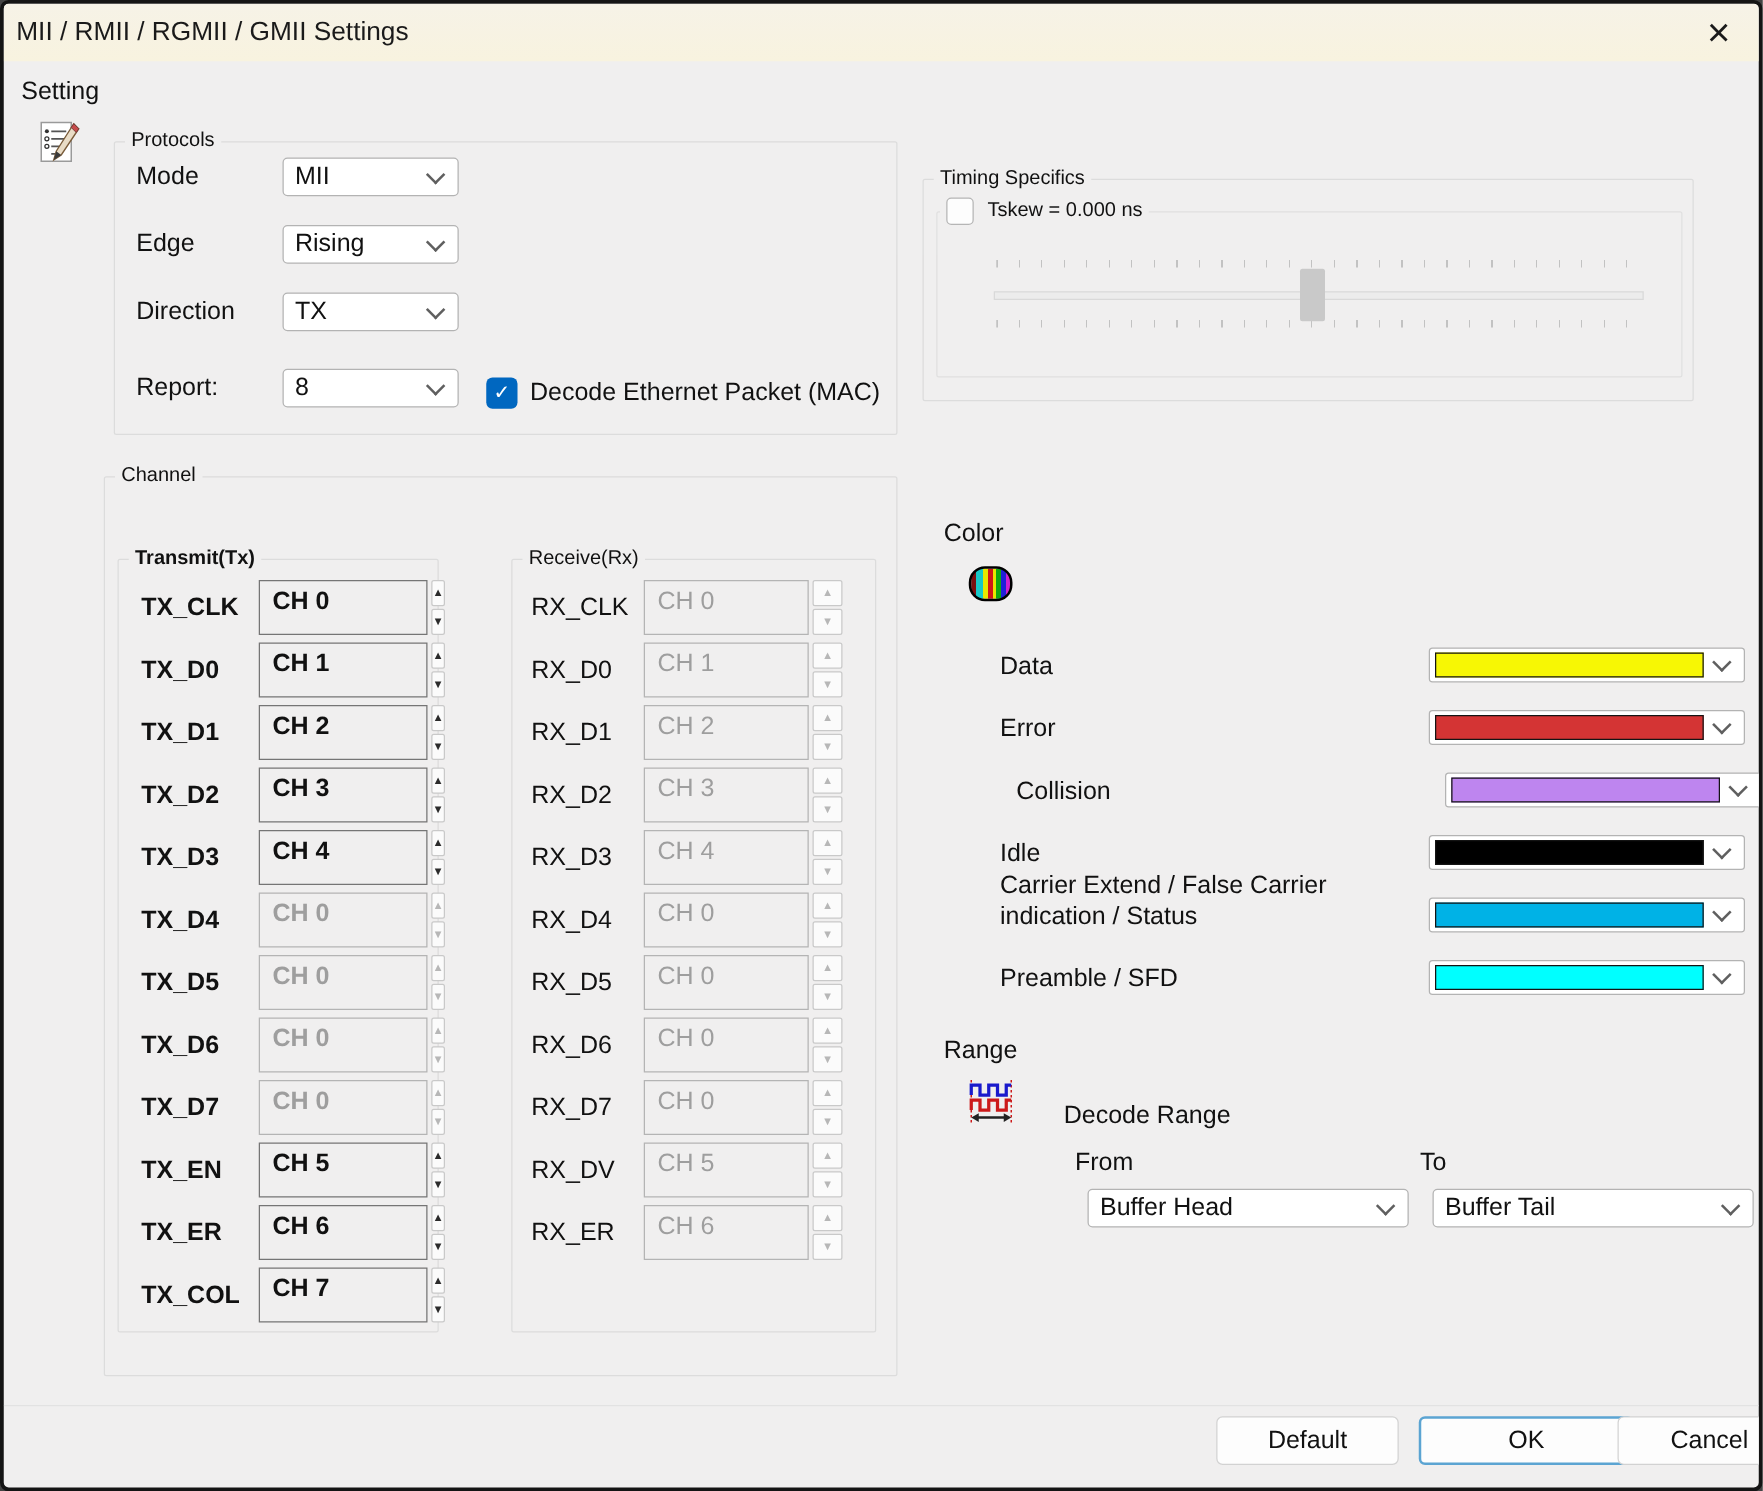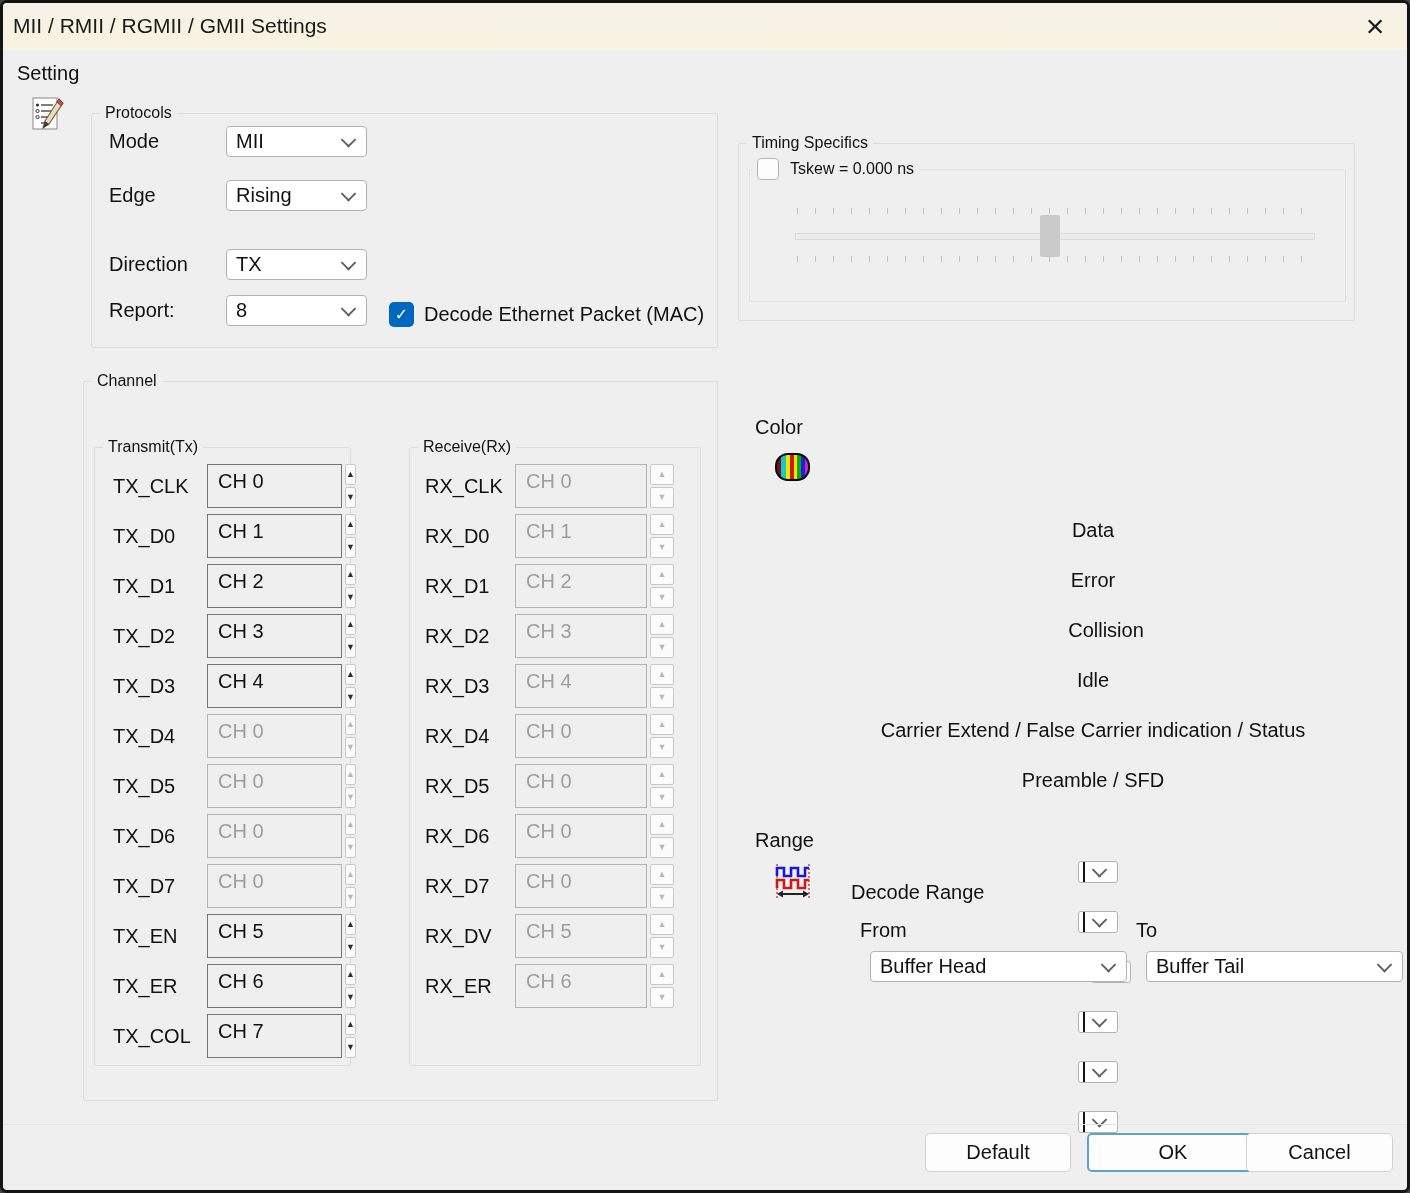--- a/index.html
+++ b/index.html
@@ -58,21 +58,21 @@
   .tskew-legend{display:flex;align-items:center;gap:11px;left:2px;}
   .slider{position:absolute;left:45px;right:30px;top:38px;height:64px;}
   .ticks{position:absolute;left:2px;right:2px;top:0;height:6px;
     background:repeating-linear-gradient(to right,#c2c2c2 0 1px,transparent 1px 18px);}
   .ticks-bottom{top:auto;bottom:10px;}
   .track{position:absolute;left:0;right:0;top:25px;height:7px;background:#ececec;border:1px solid #d9d9d9;box-sizing:border-box;}
   .thumb{position:absolute;top:7px;width:20px;height:42px;background:#c9c9c9;border-radius:2px;cursor:pointer;}
   
   .channel{left:80px;top:378px;width:635px;height:720px;}
   .subgroup{top:65px;height:619px;}
-  .tx{left:10px;width:257px;}
+  .tx{left:10px;width:257px;font-weight:bold;}
   .rx{left:325px;width:292px;}
   .ch-rows{position:absolute;inset:0;padding-top:16px;box-sizing:border-box;}
   .ch-row{display:flex;align-items:stretch;height:44px;margin-bottom:6px;}
   .ch-label{display:flex;align-items:center;font-size:20px;box-sizing:border-box;}
   .tx .ch-label{flex:0 0 112px;padding-left:18px;}
   .rx .ch-label{flex:0 0 105px;padding-left:15px;}
   .ch-field{border:1px solid #757575;background:transparent;font-size:20px;
     padding:5px 0 0 10px;box-sizing:border-box;color:#111;}
   .tx .ch-field{flex:0 0 135px;}
   .rx .ch-field{flex:0 0 132px;}
@@ -83,38 +83,38 @@
   .ch-row.disabled .ch-field{border-color:#b4b4b4;color:#9e9e9e;}
   .ch-row.disabled .tri{color:#b7b7b7;}
   
   .color-title{position:absolute;left:752px;top:413px;font-size:20px;}
   .palette-icon{
     position:absolute;left:772px;top:450px;width:35px;height:28px;border:2px solid #000;border-radius:13px;
     box-sizing:border-box;
     background:linear-gradient(to right,#7a1010 0 4px,#18c8c8 4px 9px,#e8e800 9px 13px,#d01818 13px 17px,
       #e8e800 17px 20px,#10a810 20px 24px,#2020d8 24px 28px,#d020d0 28px 35px);
   }
-  .color-row{position:absolute;left:797px;width:596px;height:28px;display:flex;align-items:center;flex-direction:column;}
+  .color-row{position:absolute;left:797px;width:596px;height:28px;display:flex;align-items:flex-end;}
   .color-label{flex:0 0 343px;font-size:20px;line-height:25px;padding-right:10px;box-sizing:border-box;}
   .color-select{flex:1;height:28px;position:relative;background:#fff;border:1px solid #b3b3b3;border-radius:3px;
     display:flex;align-items:center;padding:0 32px 0 4px;box-sizing:border-box;cursor:pointer;}
   .color-swatch{flex:1;height:18px;border:1px solid #141414;}
   
   .range-title{position:absolute;left:752px;top:826px;font-size:20px;}
   .range-icon{position:absolute;left:770px;top:858px;width:40px;height:40px;}
   .decode-range-label{position:absolute;left:848px;top:878px;font-size:20px;}
   .from-label{position:absolute;left:857px;top:916px;font-size:20px;}
   .to-label{position:absolute;left:1133px;top:916px;font-size:20px;}
   .from-select{position:absolute;left:855px;top:948px;width:257px;height:31px;}
   .to-select{position:absolute;left:1131px;top:948px;width:257px;height:31px;}
   
   .footer-line{position:absolute;left:0;right:0;top:1121px;height:1px;background:#e2e2e2;}
   .btn{
     position:absolute;top:1130px;height:39px;background:#fdfdfd;border:1px solid #d2d2d2;border-radius:5px;
-    font-size:20px;color:#111;cursor:pointer;padding:0;
+    font-size:20px;color:#111;cursor:pointer;padding:0;margin-left:48px;
   }
   .btn-default{left:922px;width:146px;}
   .btn-ok{left:1084px;width:172px;border:2px solid #5ba4d2;}
   .btn-cancel{left:1243px;width:147px;}
 </style>
 </head>
 <body>
 
 <div class="window">
 
@@ -152,21 +152,21 @@
         <i class="chev"></i>
       </div>
     </div>
     <div class="prow" style="top:66px">
       <span class="plabel">Edge</span>
       <div class="selectbox psel">
         <span>Rising</span>
         <i class="chev"></i>
       </div>
     </div>
-    <div class="prow" style="top:135px">
+    <div class="prow" style="top:120px">
       <span class="plabel">Direction</span>
       <div class="selectbox psel">
         <span>TX</span>
         <i class="chev"></i>
       </div>
     </div>
     <div class="prow" style="top:181px">
       <span class="plabel">Report:</span>
       <div class="selectbox psel">
         <span>8</span>

